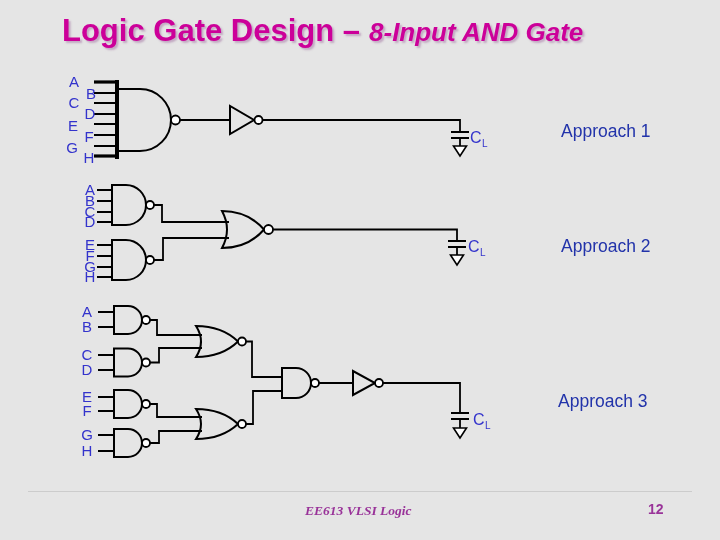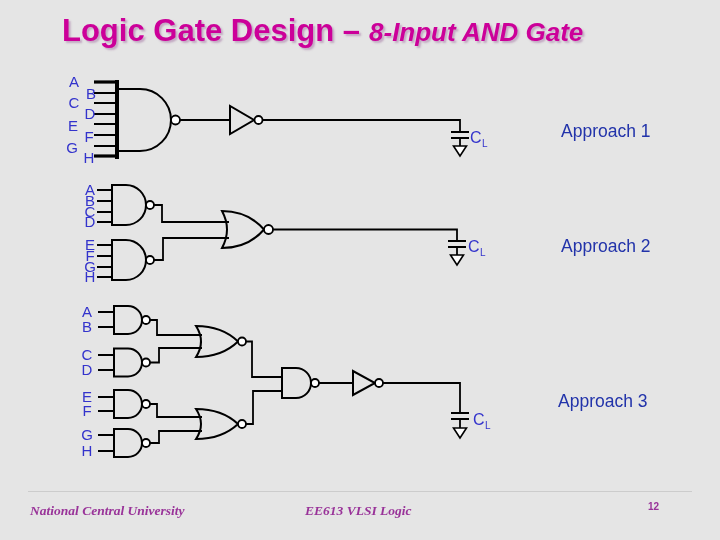--- a/index.html
+++ b/index.html
@@ -36,21 +36,21 @@
   .cap-sub{font-family:"Liberation Sans",sans-serif;font-size:10px;fill:var(--color-input_label);}
   .footer-line{position:absolute;left:28px;top:491px;width:664px;height:1px;background:#cccccc;}
   .footer-left,.footer-center{
     position:absolute;top:503px;font-family:"Liberation Serif",serif;
     font-weight:bold;font-style:italic;font-size:13.5px;color:var(--color-footer);
   }
   .footer-left{left:30px;}
   .footer-center{left:305px;}
   .footer-page{
     position:absolute;left:648px;top:501px;font-family:"Liberation Sans",sans-serif;
-    font-weight:bold;font-size:10px;color:var(--color-footer);
+    font-weight:bold;font-size:14px;color:var(--color-footer);
   }
 </style>
 </head>
 <body>
 
 <div class="slide">
 
   <div class="title"><span class="title-main">Logic Gate Design –</span><span class="title-accent">8-Input AND Gate</span></div>
 
   <svg width="720" height="540" viewBox="0 0 720 540">
@@ -193,17 +193,16 @@
       <line class="plate" x1="451" y1="419" x2="469" y2="419"></line>
       <line class="wire" x1="460" y1="419" x2="460" y2="428"></line>
       <path class="gnd" d="M453.5,428 H466.5 L460,438 Z"></path>
       <text class="cap-label" x="473" y="425">C</text>
       <text class="cap-sub" x="485" y="429">L</text>
       <text class="approach-label" x="558" y="407">Approach 3</text>
     </g>
   </svg>
 
   <div class="footer-line"></div>
-  <div class="footer-left">National Central University</div>
   <div class="footer-center">EE613 VLSI Logic</div>
   <div class="footer-page">12</div>
 
 </div>
 
 </body></html>

